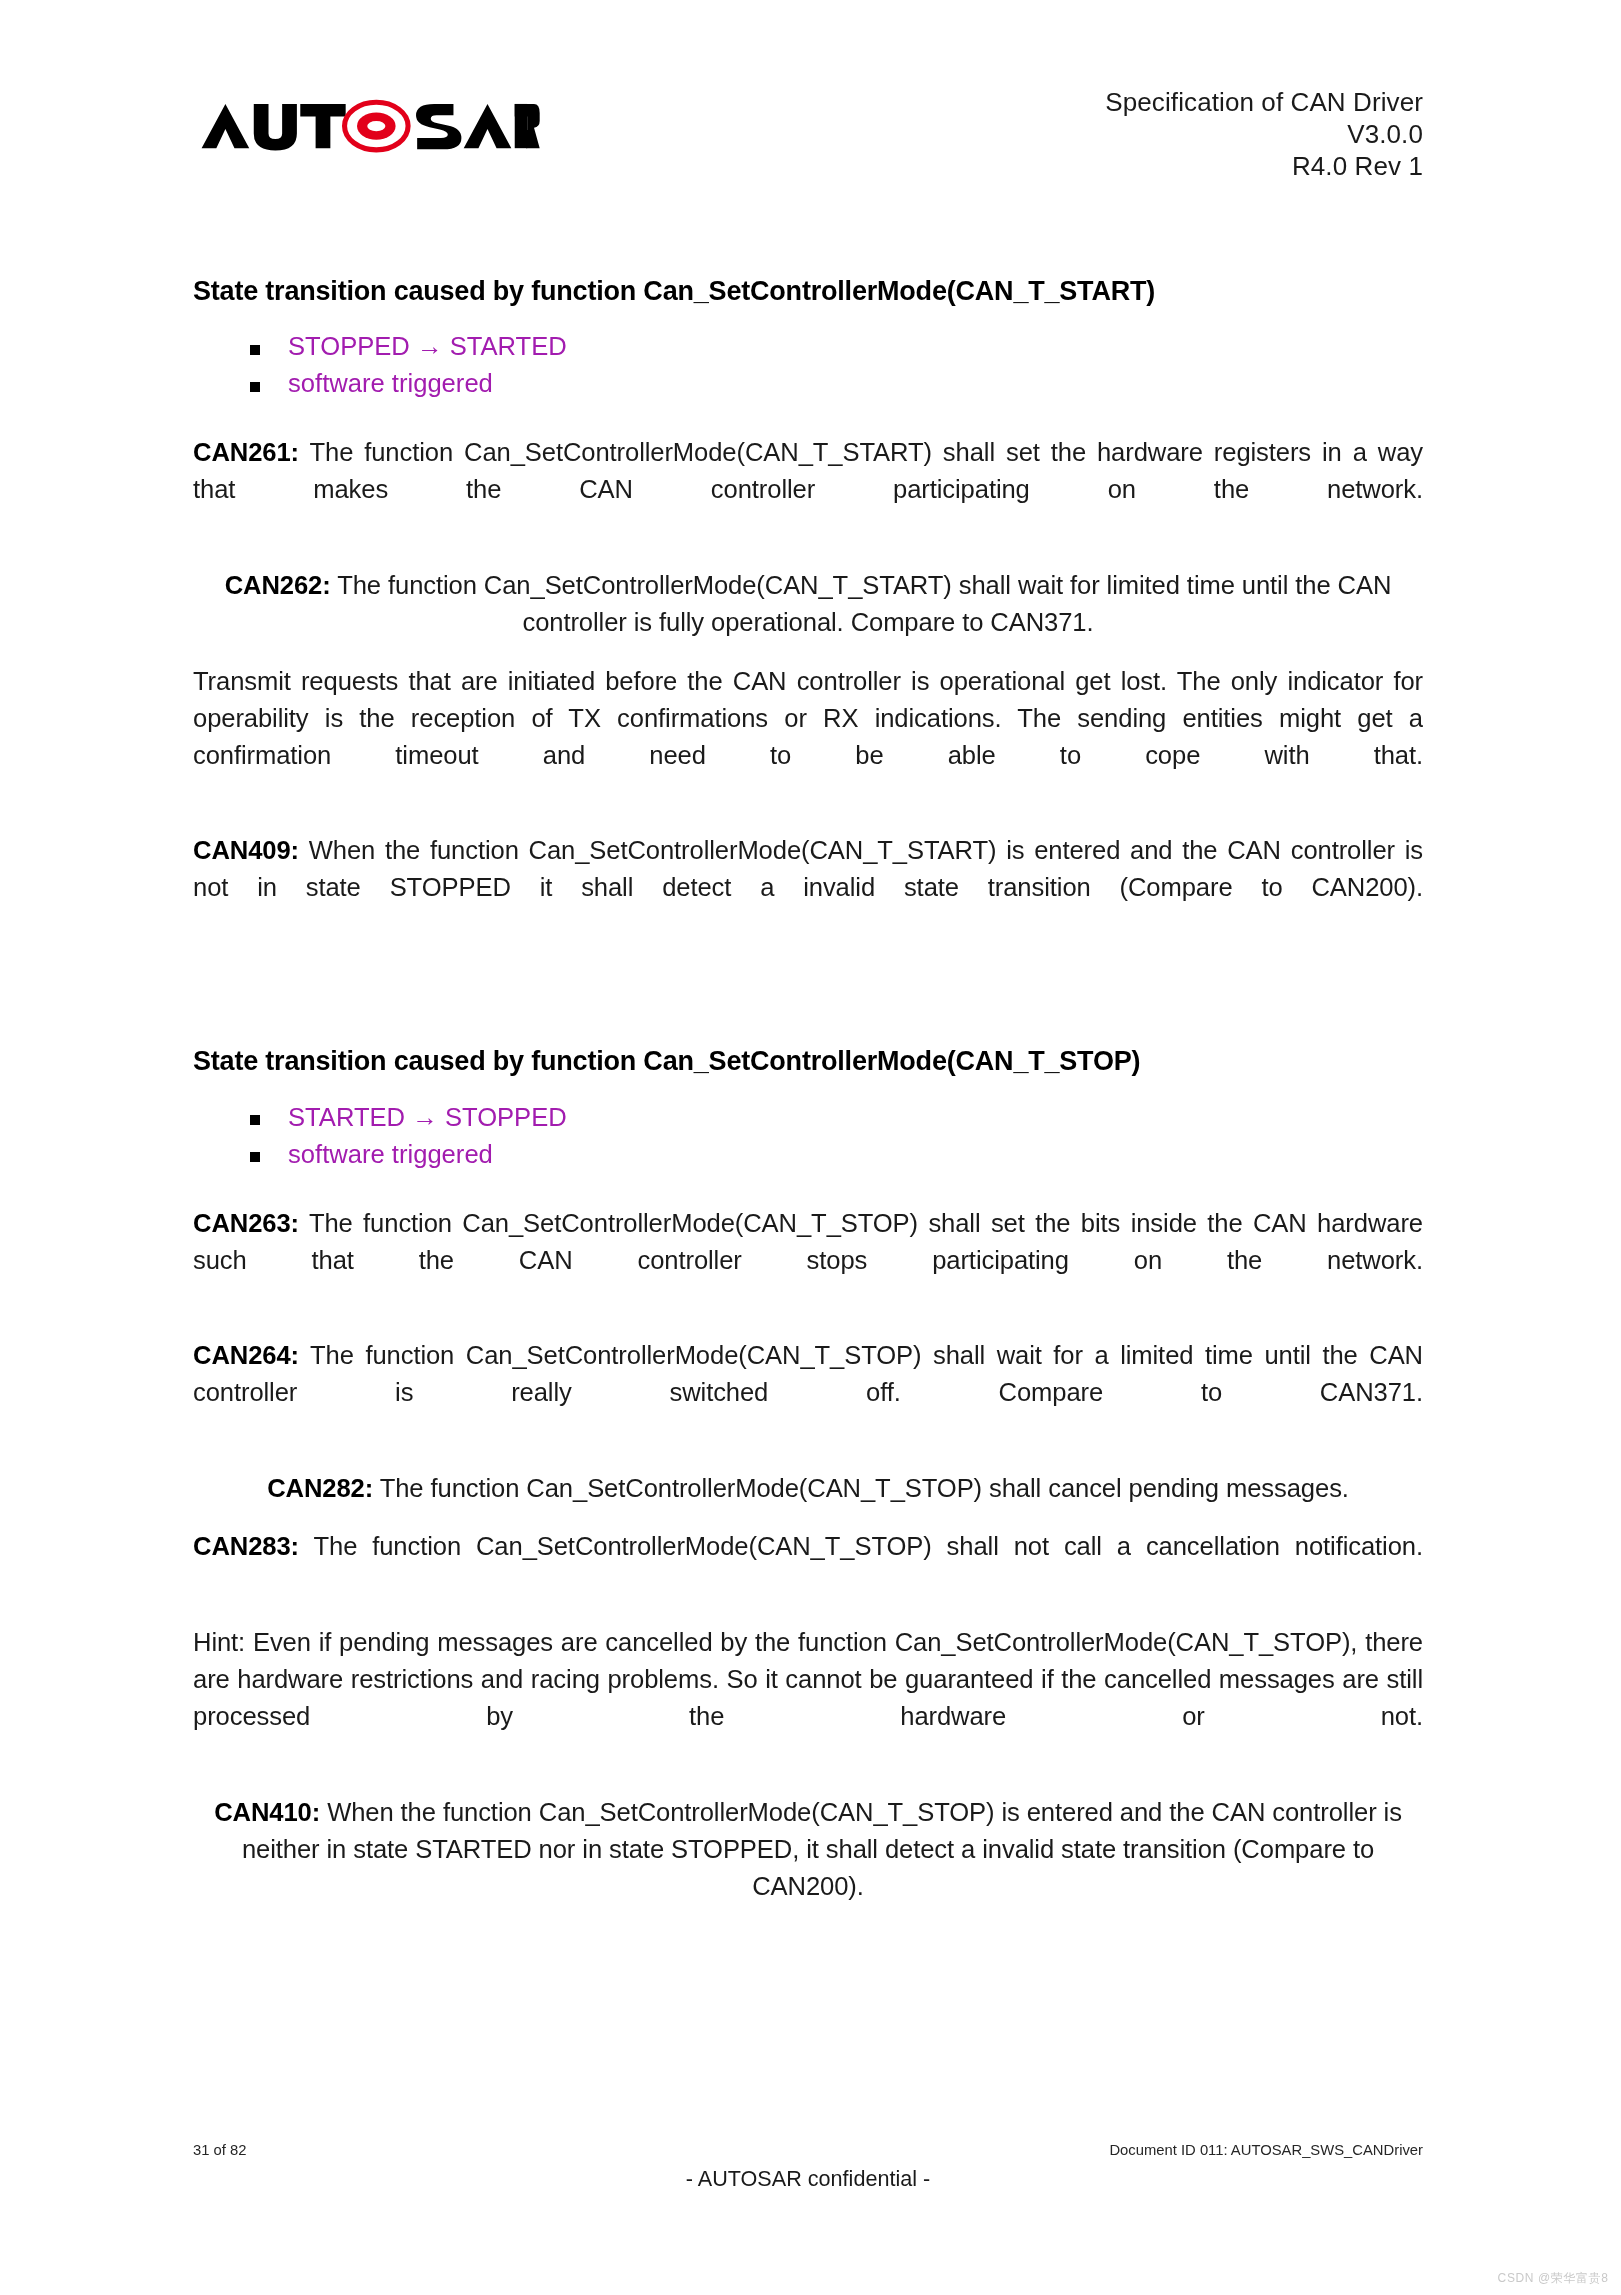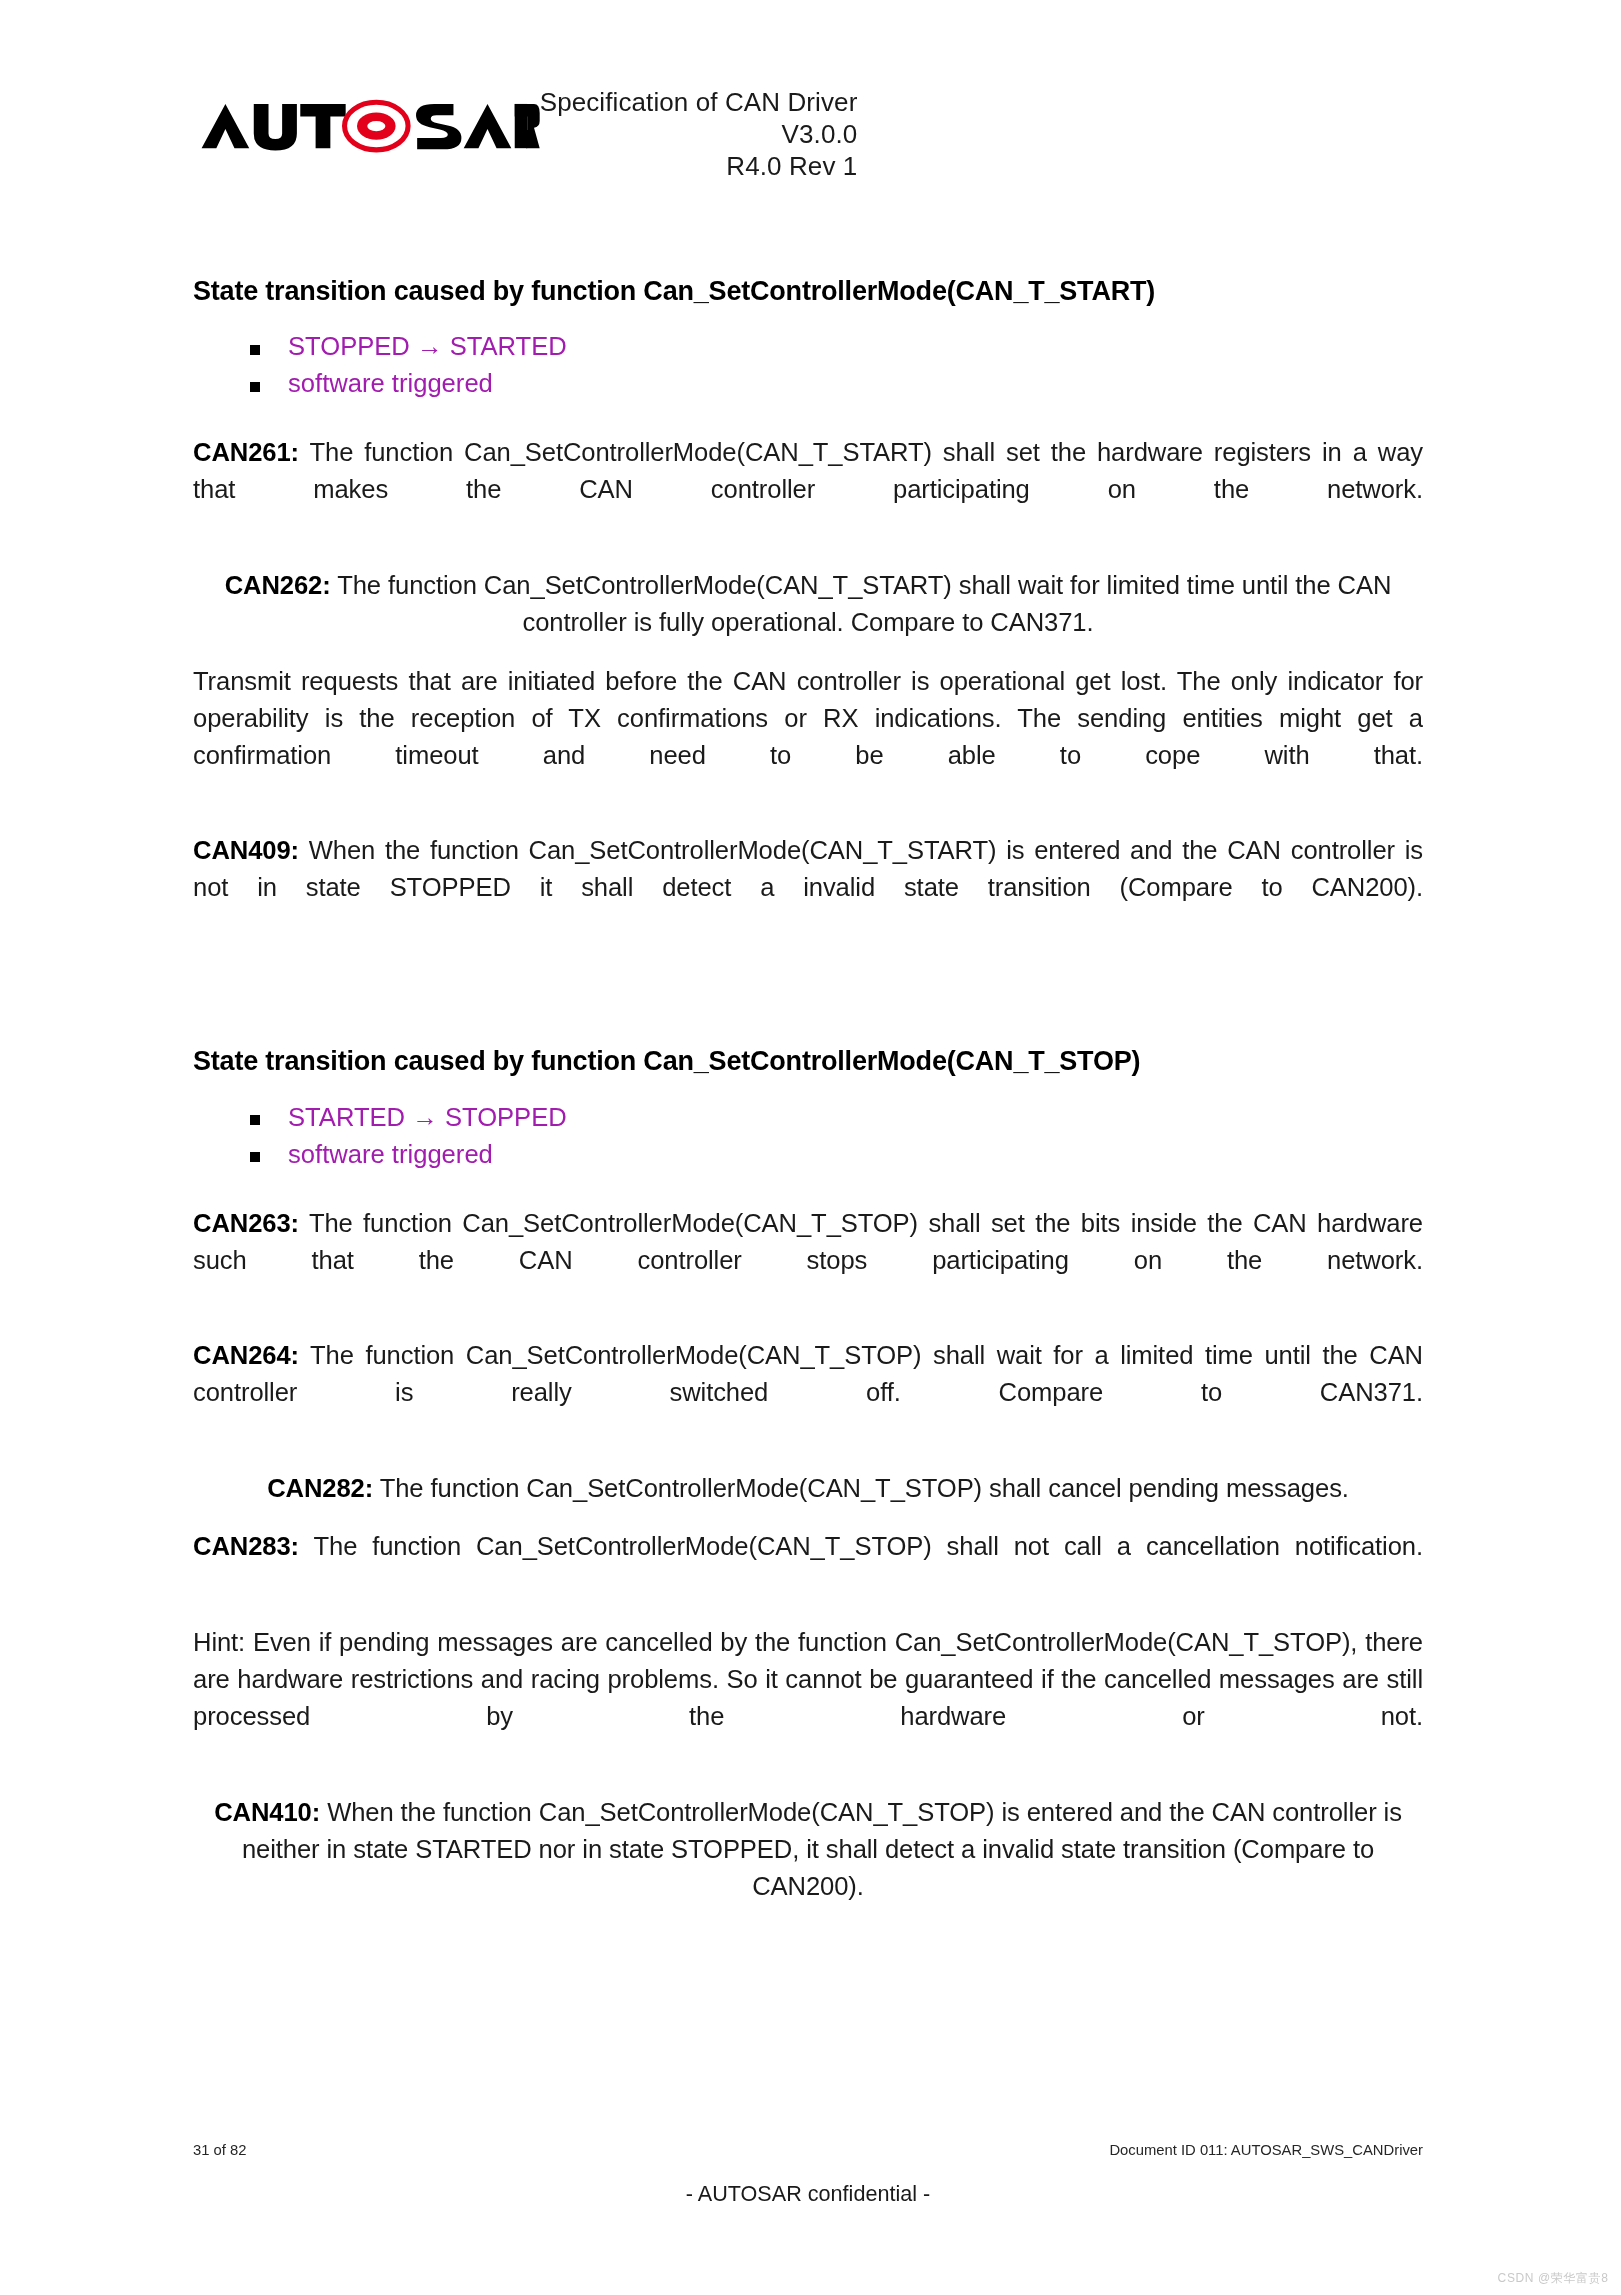--- a/index.html
+++ b/index.html
@@ -22,20 +22,21 @@
 
   
   .page-header {
     position: absolute;
     left: 193px;
     top: 85px;
     width: 1230px;
     height: 108px;
     display: flex;
     align-items: flex-start;
+    justify-content: space-between;
   }
   .logo {
     position: relative;
     display: flex;
     align-items: center;
     height: 61px;
     margin-top: 10.2px;
     margin-left: 5.7px;
   }
   .logo-svg { display: block; }
@@ -133,21 +134,21 @@
     right: 0;
     top: 0;
     font-size: 14.8px;
     color: #262626;
     white-space: nowrap;
   }
   .footer-center {
     position: absolute;
     left: 0;
     right: 0;
-    top: 39px;
+    top: 24px;
     text-align: center;
     font-size: 21.6px;
     color: #1a1a1a;
   }
 
   .watermark {
     position: absolute;
     right: 13.6px;
     bottom: 8px;
     font-size: 12px;

